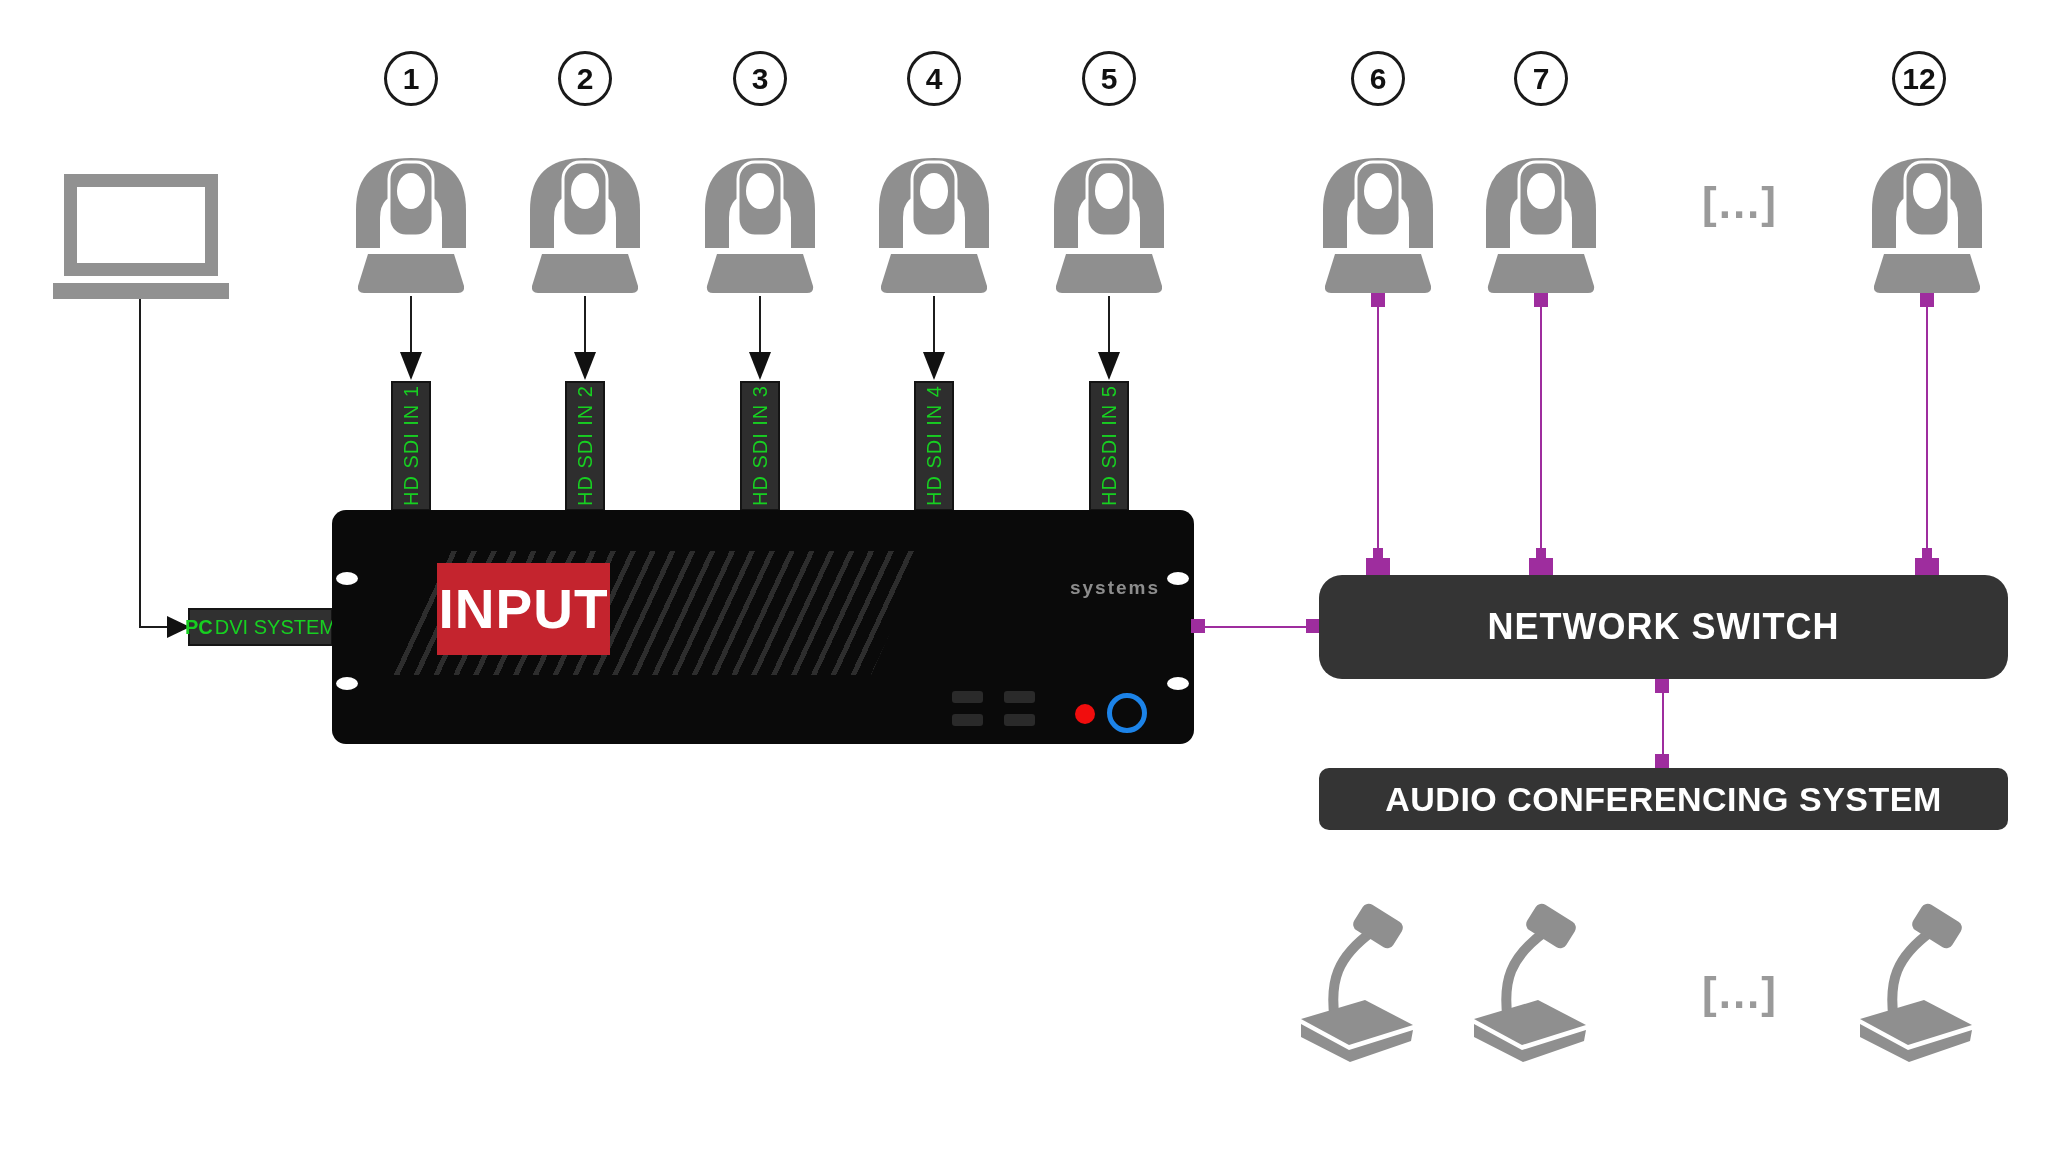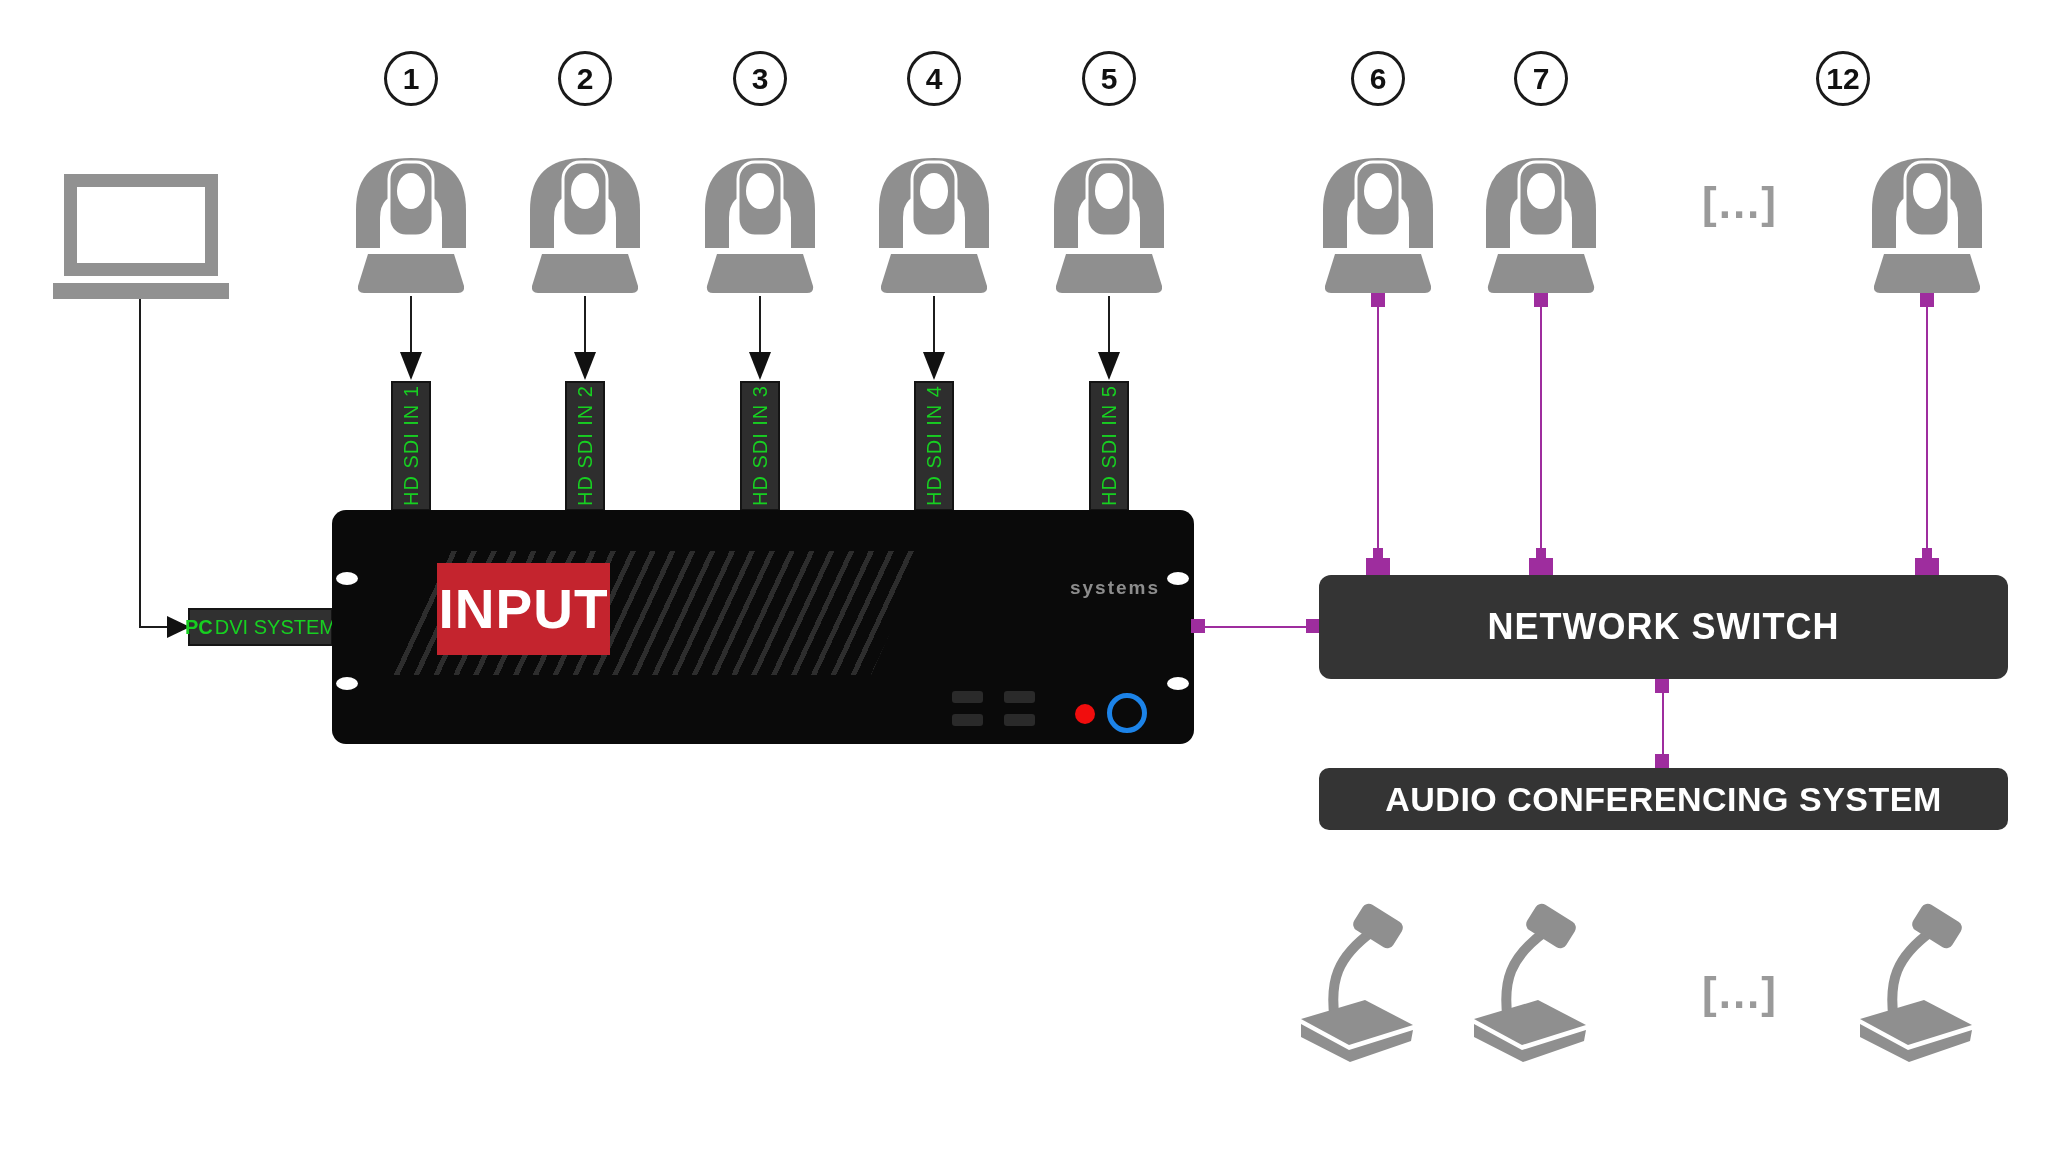--- a/index.html
+++ b/index.html
@@ -64,21 +64,21 @@
   
   .pline{background:#9e2d9e;}
   .psq{background:#9e2d9e;width:14px;height:14px;}
   .plug-wide{width:24px;height:18px;background:#9e2d9e;top:558px;}
   .plug-nub{width:10px;height:11px;background:#9e2d9e;top:548px;}
   .net-cam-line{width:2px;top:302px;height:256px;}
 
   
   .sysbox{background:#343434;border-radius:12px;display:flex;align-items:center;
     justify-content:center;color:#fff;font-weight:bold;}
-  .switch-box{left:1319px;top:575px;width:689px;height:104px;font-size:36px;letter-spacing:1px;}
+  .switch-box{left:1319px;top:575px;width:689px;height:104px;font-size:36px;letter-spacing:1px;border-radius:23px;}
   .audio-box{left:1319px;top:768px;width:689px;height:62px;font-size:34px;
     border-radius:10px;letter-spacing:0.5px;}
 
   .ellipsis{width:140px;text-align:center;font-size:44px;color:#9a9a9a;
     letter-spacing:2px;font-weight:bold;}
 </style>
 </head>
 <body>
 
 <svg width="0" height="0" style="position:absolute" aria-hidden="true">
@@ -209,21 +209,21 @@
 <svg class="abs" style="left:1476px;top:148px" width="130" height="147">
     <use href="#ptz-cam"></use>
   </svg>
 <div class="abs psq" style="left:1534px;top:293px"></div>
 <div class="abs pline net-cam-line" style="left:1540px"></div>
 <div class="abs plug-nub" style="left:1536px"></div>
 <div class="abs plug-wide" style="left:1529px"></div>
 
 <div class="abs ellipsis" style="left:1670px;top:178px">[...]</div>
 
-<div class="abs badge" style="left:1816px">
+<div class="abs badge" style="left:1892px">
     <span>12</span>
   </div>
 <svg class="abs" style="left:1862px;top:148px" width="130" height="147">
     <use href="#ptz-cam"></use>
   </svg>
 <div class="abs psq" style="left:1920px;top:293px"></div>
 <div class="abs pline net-cam-line" style="left:1926px"></div>
 <div class="abs plug-nub" style="left:1922px"></div>
 <div class="abs plug-wide" style="left:1915px"></div>
 

